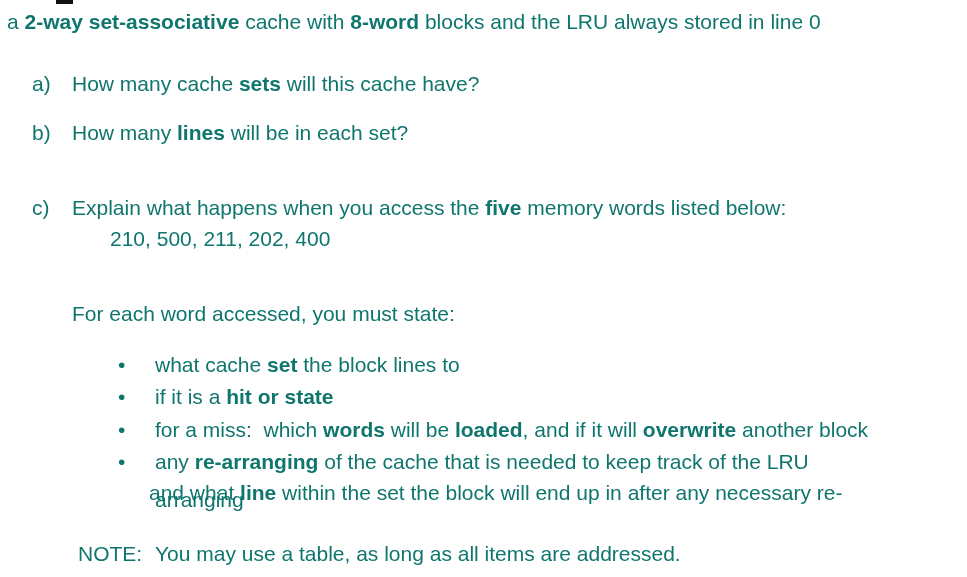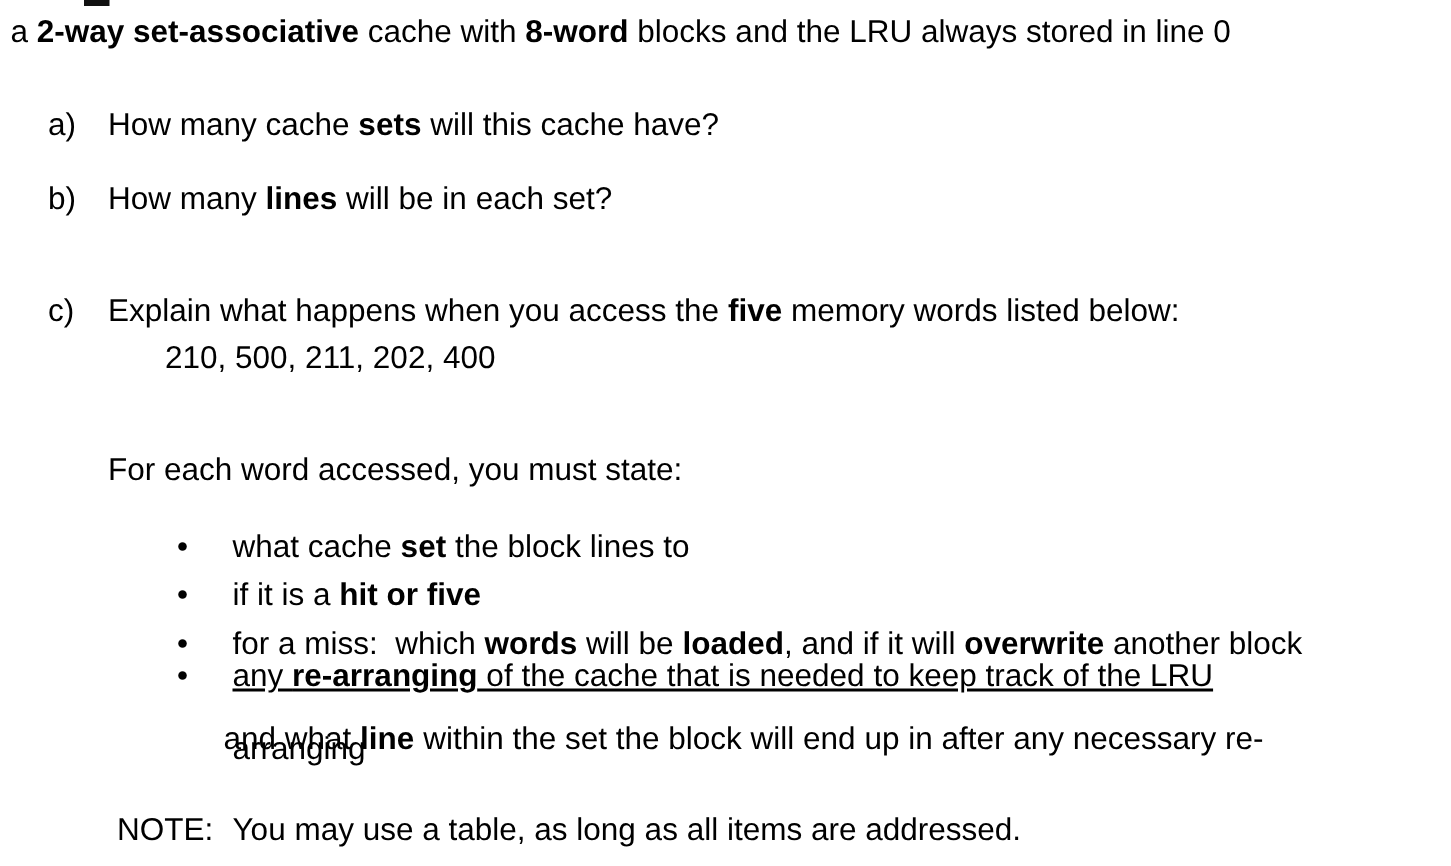--- a/index.html
+++ b/index.html
@@ -3,21 +3,21 @@
 <meta charset="utf-8">
 <style>
   html, body { margin: 0; padding: 0; background: #ffffff; }
   .page {
     position: relative;
     width: 967px;
     height: 577px;
     background: #ffffff;
     font-family: "Liberation Sans", sans-serif;
     font-size: 21px;
-    color: #000000;
+    color: #0f766e;
     overflow: hidden;
   }
   .row { position: absolute; white-space: nowrap; line-height: 26px; }
   .seg { white-space: pre; }
   .b { font-weight: 700; }
   .qlabel { display: inline-block; width: 40px; white-space: pre; }
   .dot { display: inline-block; width: 37px; font-size: 21px; }
   .notelabel { display: inline-block; width: 77px; white-space: pre; }
   .artifact {
     position: absolute;
@@ -56,28 +56,28 @@
   <div class="row" style="left:72px; top:301px;">
     <span class="seg">For each word accessed, you must state:</span>
   </div>
 
 
   <div class="row" style="left:118px; top:352px;">
     <span class="dot">•</span><span class="seg">what cache </span><span class="seg b">set</span><span class="seg"> the block lines to</span>
   </div>
 
   <div class="row" style="left:118px; top:384px;">
-    <span class="dot">•</span><span class="seg">if it is a </span><span class="seg b">hit or five</span>
+    <span class="dot">•</span><span class="seg">if it is a </span><span class="seg b">hit or state</span>
   </div>
 
   <div class="row" style="left:118px; top:417px;">
     <span class="dot">•</span><span class="seg">for a miss:  which </span><span class="seg b">words</span><span class="seg"> will be </span><span class="seg b">loaded</span><span class="seg">, and if it will </span><span class="seg b">overwrite</span><span class="seg"> another block</span>
   </div>
 
-  <div class="row" style="left:118px; top:438px;text-decoration:underline;">
+  <div class="row" style="left:118px; top:449px;">
     <span class="dot">•</span><span class="seg">any </span><span class="seg b">re-arranging</span><span class="seg"> of the cache that is needed to keep track of the LRU</span>
   </div>
 
   <div class="row" style="left:149px; top:480px;">
     <span class="seg">and what </span><span class="seg b">line</span><span class="seg"> within the set the block will end up in after any necessary re-</span>
   </div>
 
   <div class="row" style="left:155px; top:487px;">
     <span class="seg">arranging</span>
   </div>

